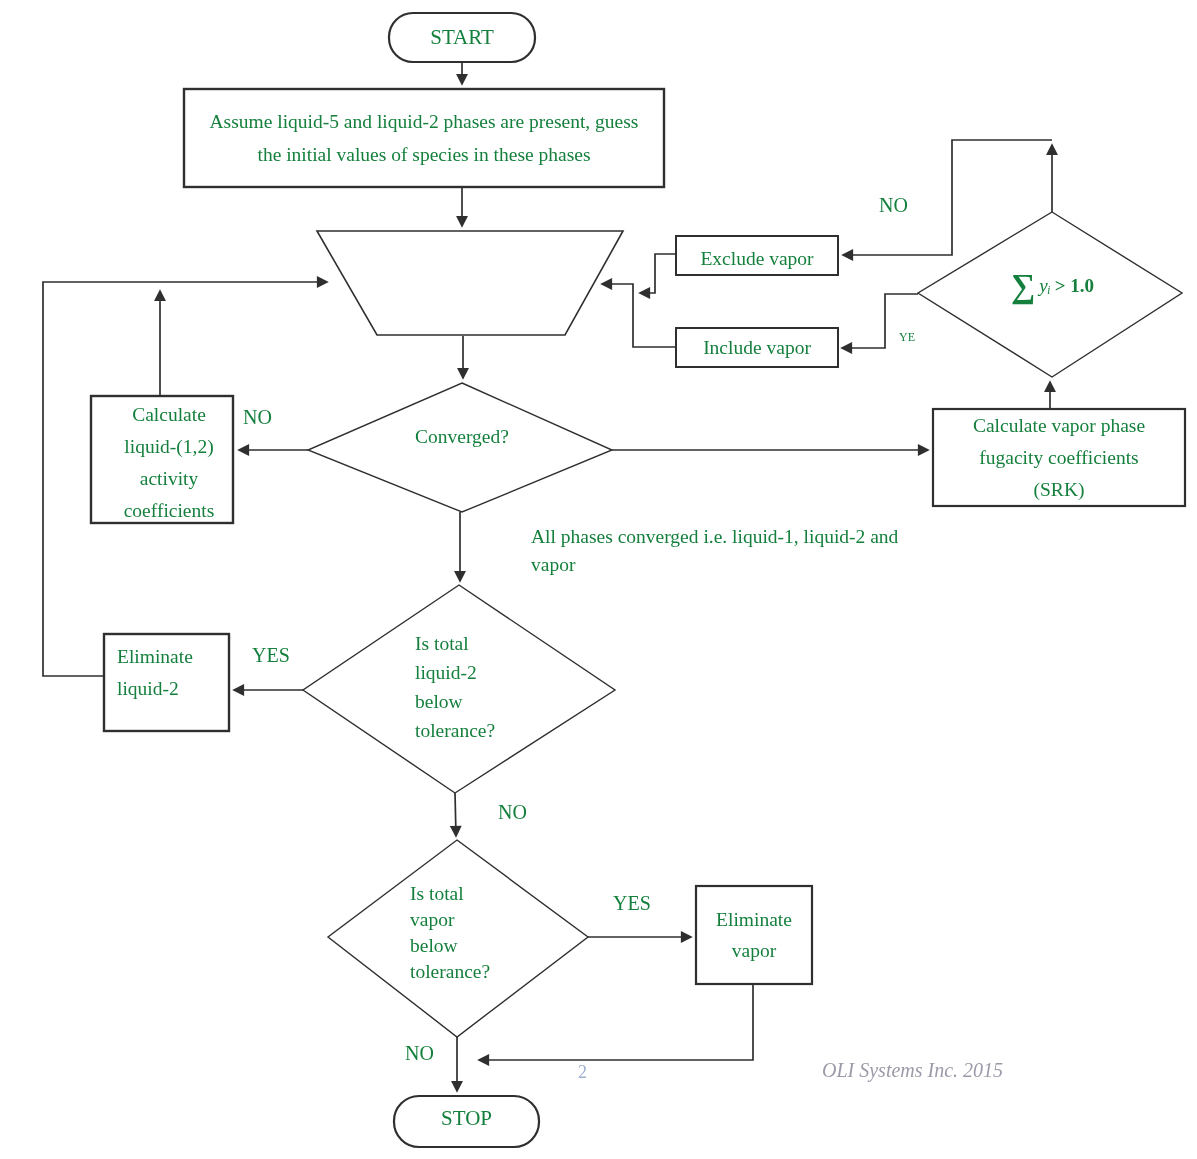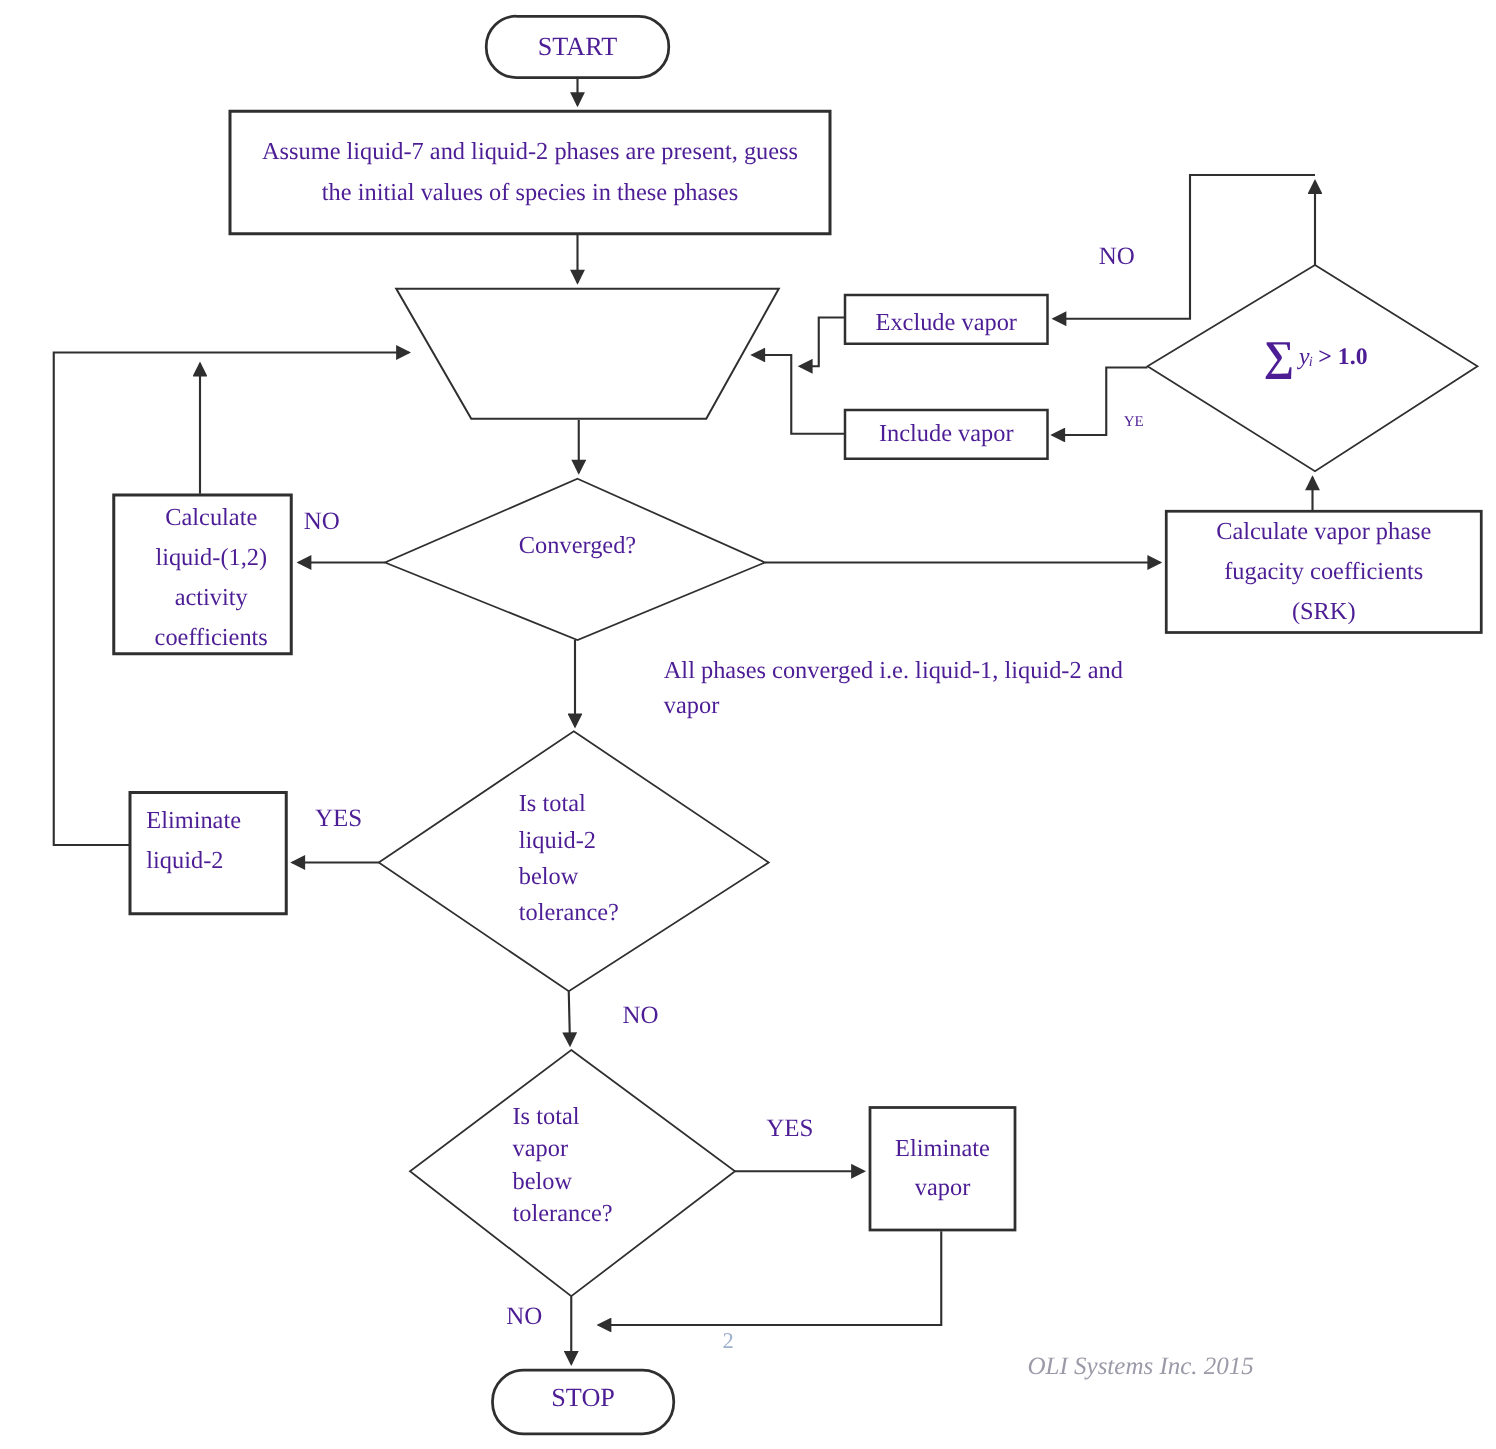--- a/index.html
+++ b/index.html
@@ -1,19 +1,19 @@
 <!DOCTYPE html>
 <html><head>
 <meta charset="utf-8">
 <style>
   html,body{margin:0;padding:0;background:#ffffff;}
   #stage{position:relative;width:1197px;height:1159px;background:#ffffff;overflow:hidden;
          font-family:"Liberation Serif","DejaVu Serif",serif;color:#101020;}
   #wires{position:absolute;left:0;top:0;width:1197px;height:1159px;}
-  .lbl{position:absolute;white-space:pre-line;color:#4c1d95;
+  .lbl{position:absolute;white-space:pre-line;color:#15803d;
        font-family:"Liberation Serif","DejaVu Serif",serif;}
   .cbox{display:flex;align-items:center;justify-content:center;text-align:center;}
   .sum{display:flex;align-items:center;justify-content:center;gap:4px;white-space:nowrap;}
   .sigma{font-size:34px;font-weight:600;line-height:1;}
   .mvar{font-style:italic;font-size:19px;}
   .mrel{font-size:19px;font-weight:700;}
   .muted2{color:#9fb0cf;}
   .wmark{color:#9a9aa8;font-style:italic;}
 </style>
 </head>
@@ -63,21 +63,21 @@
       <path d="M303,690 L234,690" marker-end="url(#arr)"></path>
       <path d="M455,793 L456,836" marker-end="url(#arr)"></path>
       <path d="M588,937 L691,937" marker-end="url(#arr)"></path>
       <path d="M753,985 L753,1060 L479,1060" marker-end="url(#arr)"></path>
       <path d="M457,1037 L457,1091" marker-end="url(#arr)"></path>
     </g>
   </svg>
 
   <div class="lbl cbox" style="left:389px;top:13px;width:146px;height:49px;font-size:21px;">START</div>
 
-  <div class="lbl cbox" style="left:184px;top:89px;width:480px;height:98px;font-size:19.5px;line-height:33px;">Assume liquid-7 and liquid-2 phases are present, guess
+  <div class="lbl cbox" style="left:184px;top:89px;width:480px;height:98px;font-size:19.5px;line-height:33px;">Assume liquid-5 and liquid-2 phases are present, guess
 the initial values of species in these phases</div>
 
 
   <div class="lbl cbox" style="left:362px;top:423px;width:200px;height:28px;font-size:19.5px;">Converged?</div>
 
   <div class="lbl" style="left:91px;top:399px;width:156px;text-align:center;font-size:19.5px;line-height:32px;">Calculate
 liquid-(1,2)
 activity
 coefficients</div>
 
@@ -126,15 +126,15 @@
   <div class="lbl" style="left:613px;top:892px;font-size:20px;">YES</div>
 
   <div class="lbl" style="left:405px;top:1042px;font-size:20px;">NO</div>
 
   <div class="lbl" style="left:879px;top:194px;font-size:20px;">NO</div>
 
   <div class="lbl" style="left:899px;top:330px;font-size:12px;">YE</div>
 
   <div class="lbl muted2" style="left:578px;top:1062px;font-size:18px;">2</div>
 
-  <div class="lbl wmark" style="left:822px;top:1082px;font-size:20px;white-space:nowrap;">OLI Systems Inc. 2015</div>
+  <div class="lbl wmark" style="left:822px;top:1059px;font-size:20px;white-space:nowrap;">OLI Systems Inc. 2015</div>
 
 </div>
 
 </body></html>

